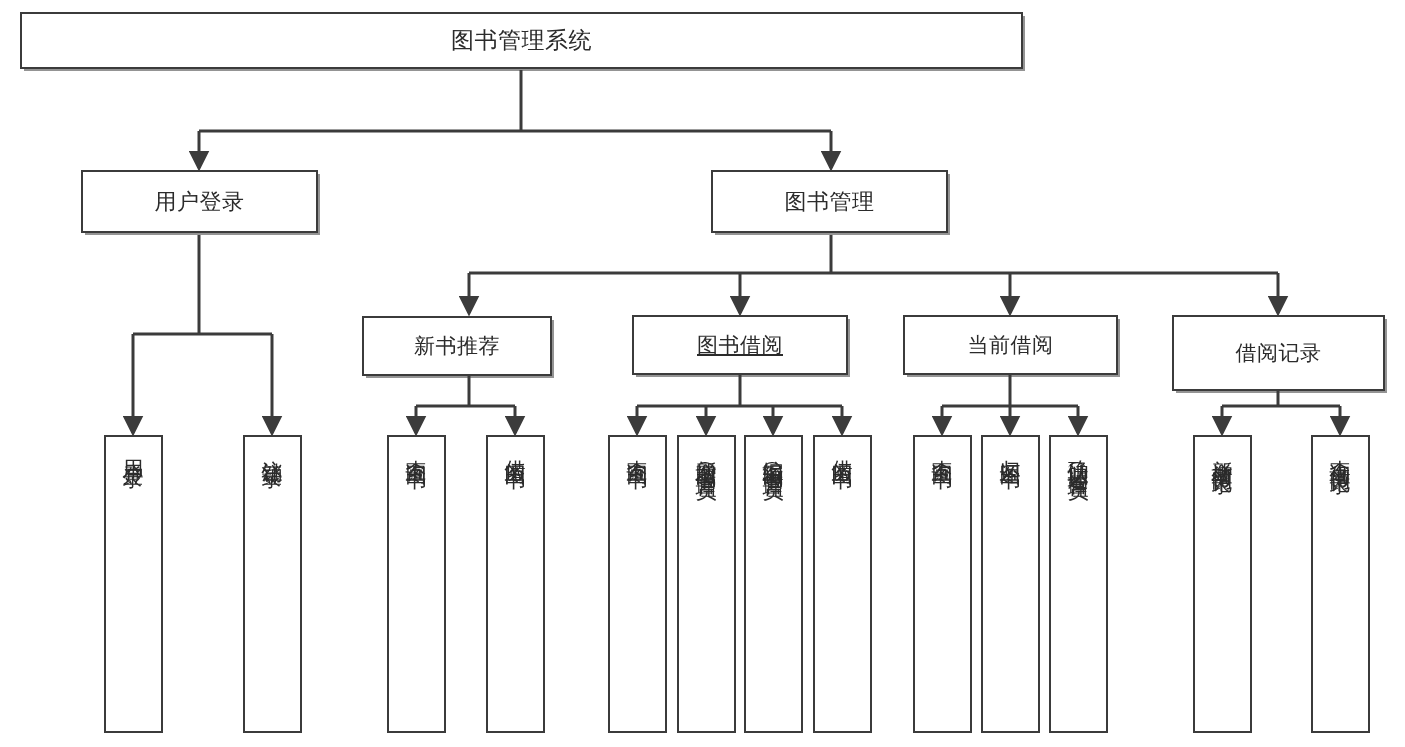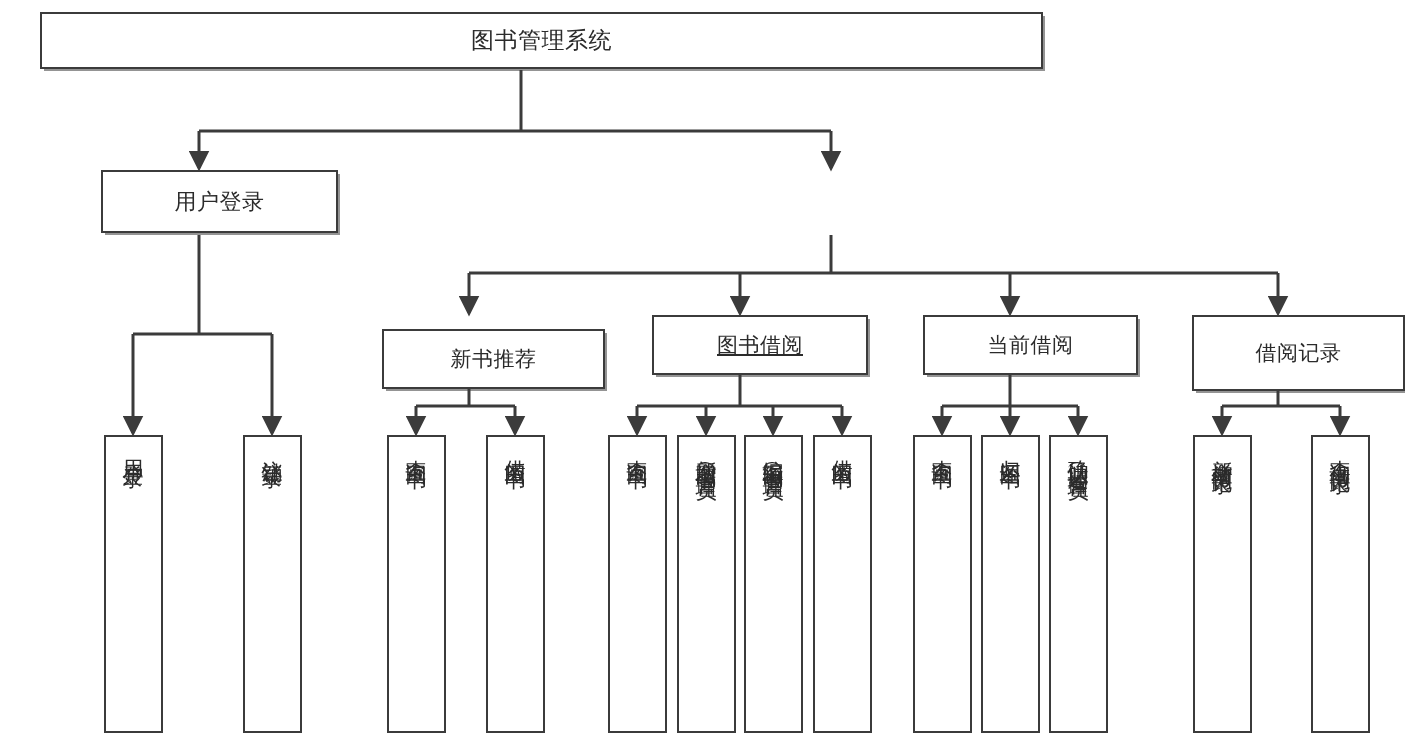--- a/index.html
+++ b/index.html
@@ -32,21 +32,20 @@
     background: #ffffff;
     border: 2px solid #3b3b3b;
     display: flex;
     align-items: center;
     justify-content: center;
     color: #2b2b2b;
     z-index: 2;
   }
   .node.shadowed {
     box-shadow: 3px 3px 0 -1px rgba(60,60,60,0.55);
-    margin-left: 20px;
   }
   .node-label {
     display: block;
     text-align: center;
     line-height: 1.18;
     letter-spacing: 0.5px;
   }
   .node-root .node-label {
     font-size: 23px;
   }
@@ -135,22 +134,25 @@
     </g>
   </svg>
 
   <div class="node node-root shadowed" style="left:20px; top:12px; width:1003px; height:57px;">
     <span class="node-label">图书管理系统</span>
   </div>
 
   <div class="node node-l1 shadowed" style="left:81px; top:170px; width:237px; height:63px;">
     <span class="node-label">用户登录</span>
   </div>
-
-  <div class="node node-l2 shadowed" style="left:362px; top:329px; width:223px; height:60px;">
+  <div class="node node-l1 shadowed" style="left:711px; top:170px; width:237px; height:63px;">
+    <span class="node-label">图书管理</span>
+  </div>
+
+  <div class="node node-l2 shadowed" style="left:362px; top:316px; width:190px; height:60px;">
     <span class="node-label">新书推荐</span>
   </div>
   <div class="node node-l2 shadowed" style="left:632px; top:315px; width:216px; height:60px;text-decoration:underline;">
     <span class="node-label">图书借阅</span>
   </div>
   <div class="node node-l2 shadowed" style="left:903px; top:315px; width:215px; height:60px;">
     <span class="node-label">当前借阅</span>
   </div>
   <div class="node node-l2 shadowed" style="left:1172px; top:315px; width:213px; height:76px;">
     <span class="node-label">借阅记录</span>

